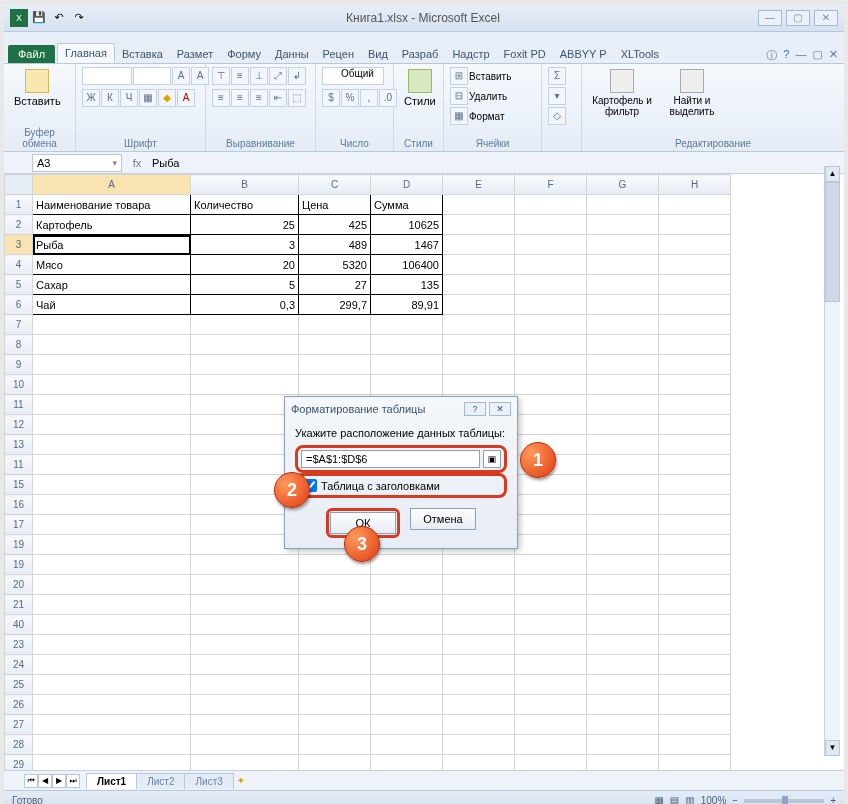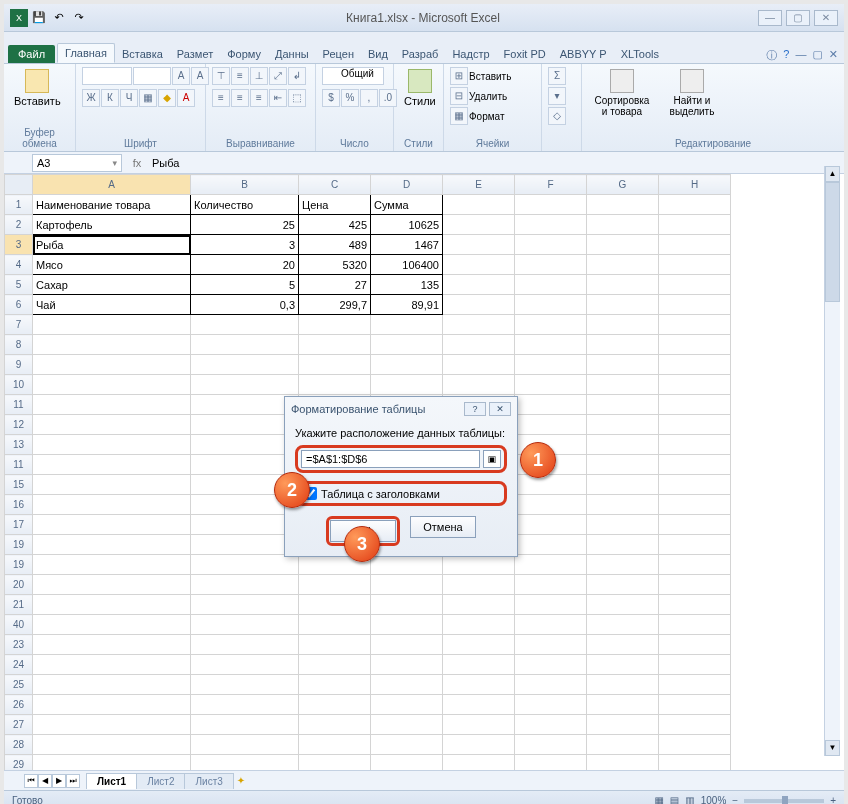--- a/index.html
+++ b/index.html
@@ -70,21 +70,21 @@
 .statusbar .slider { width: 80px; height: 4px; background: #b8c8da; position: relative; }
 .statusbar .slider::after { content: ""; position: absolute; left: 38px; top: -3px; width: 6px; height: 10px; background: #8fa4c0; }
 
 
 .dialog { position: absolute; left: 280px; top: 392px; width: 234px; background: linear-gradient(#f4f7fb,#e7edf5); border: 1px solid #8aa0bb; box-shadow: 2px 2px 6px rgba(0,0,0,0.25); font-size: 11px; }
 .dialog .dtitle { height: 24px; display: flex; align-items: center; padding: 0 6px; color: #3a536f; }
 .dialog .dtitle .t { flex: 1; }
 .dialog .dtitle .dbtn { width: 22px; height: 14px; border: 1px solid #a9b9cc; margin-left: 3px; font-size: 9px; text-align: center; line-height: 12px; background: #eaf1fa; }
 .dialog .dbody { padding: 6px 10px 10px; }
 .dialog .prompt { margin-bottom: 6px; }
-.dialog .range-row { display: flex; align-items: center; border: 3px solid #d83a1f; border-radius: 8px; padding: 2px 3px; margin-bottom: 8px; }
+.dialog .range-row { display: flex; align-items: center; border: 3px solid #d83a1f; border-radius: 8px; padding: 2px 3px; }
 .dialog .range-row input { flex: 1; height: 18px; border: 1px solid #8aa0bb; padding: 0 4px; font-size: 11px; }
 .dialog .range-row .picker { width: 18px; height: 18px; border: 1px solid #8aa0bb; margin-left: 3px; background: #fff; font-size: 9px; text-align: center; line-height: 16px; }
 .dialog .chk-row { border: 3px solid #d83a1f; border-radius: 8px; padding: 3px 6px; display: flex; align-items: center; gap: 4px; margin-bottom: 10px; }
 .dialog .chk-row input { width: 13px; height: 13px; }
 .dialog .btns { display: flex; justify-content: center; gap: 10px; }
 .dialog .btns button { width: 66px; height: 22px; border: 1px solid #8aa0bb; background: linear-gradient(#fdfdfe,#e7edf5); font-size: 11px; }
 .dialog .btns .ok-wrap { border: 3px solid #d83a1f; border-radius: 6px; padding: 1px; }
 
 
 .callout { position: absolute; width: 36px; height: 36px; border-radius: 50%; background: radial-gradient(circle at 30% 30%, #ff9a5a, #e03a12); color: #fff; font-weight: bold; font-size: 18px; display: flex; align-items: center; justify-content: center; box-shadow: 1px 2px 3px rgba(0,0,0,0.4); border: 1px solid #b52a0c; }
@@ -229,21 +229,21 @@
         <span class="sbtn">Σ</span>
         <span class="sbtn">▾</span>
         <span class="sbtn">◇</span>
       </div>
       <div class="g-label"></div>
     </div>
     <div class="rgroup" style="flex:1;border-right:none">
       <div class="g-body">
         <div class="big-btn">
           <div class="ic" style="background:#eee;border-color:#aaa"></div>
-          <span style="font-size:10px;text-align:center;width:60px">Сортировка и товара</span>
+          <span style="font-size:10px;text-align:center;width:60px">Картофель и фильтр</span>
         </div>
         <div class="big-btn">
           <div class="ic" style="background:#eee;border-color:#aaa"></div>
           <span style="font-size:10px;text-align:center;width:56px">Найти и выделить</span>
         </div>
       </div>
       <div class="g-label">Редактирование</div>
     </div>
   </div>
 

